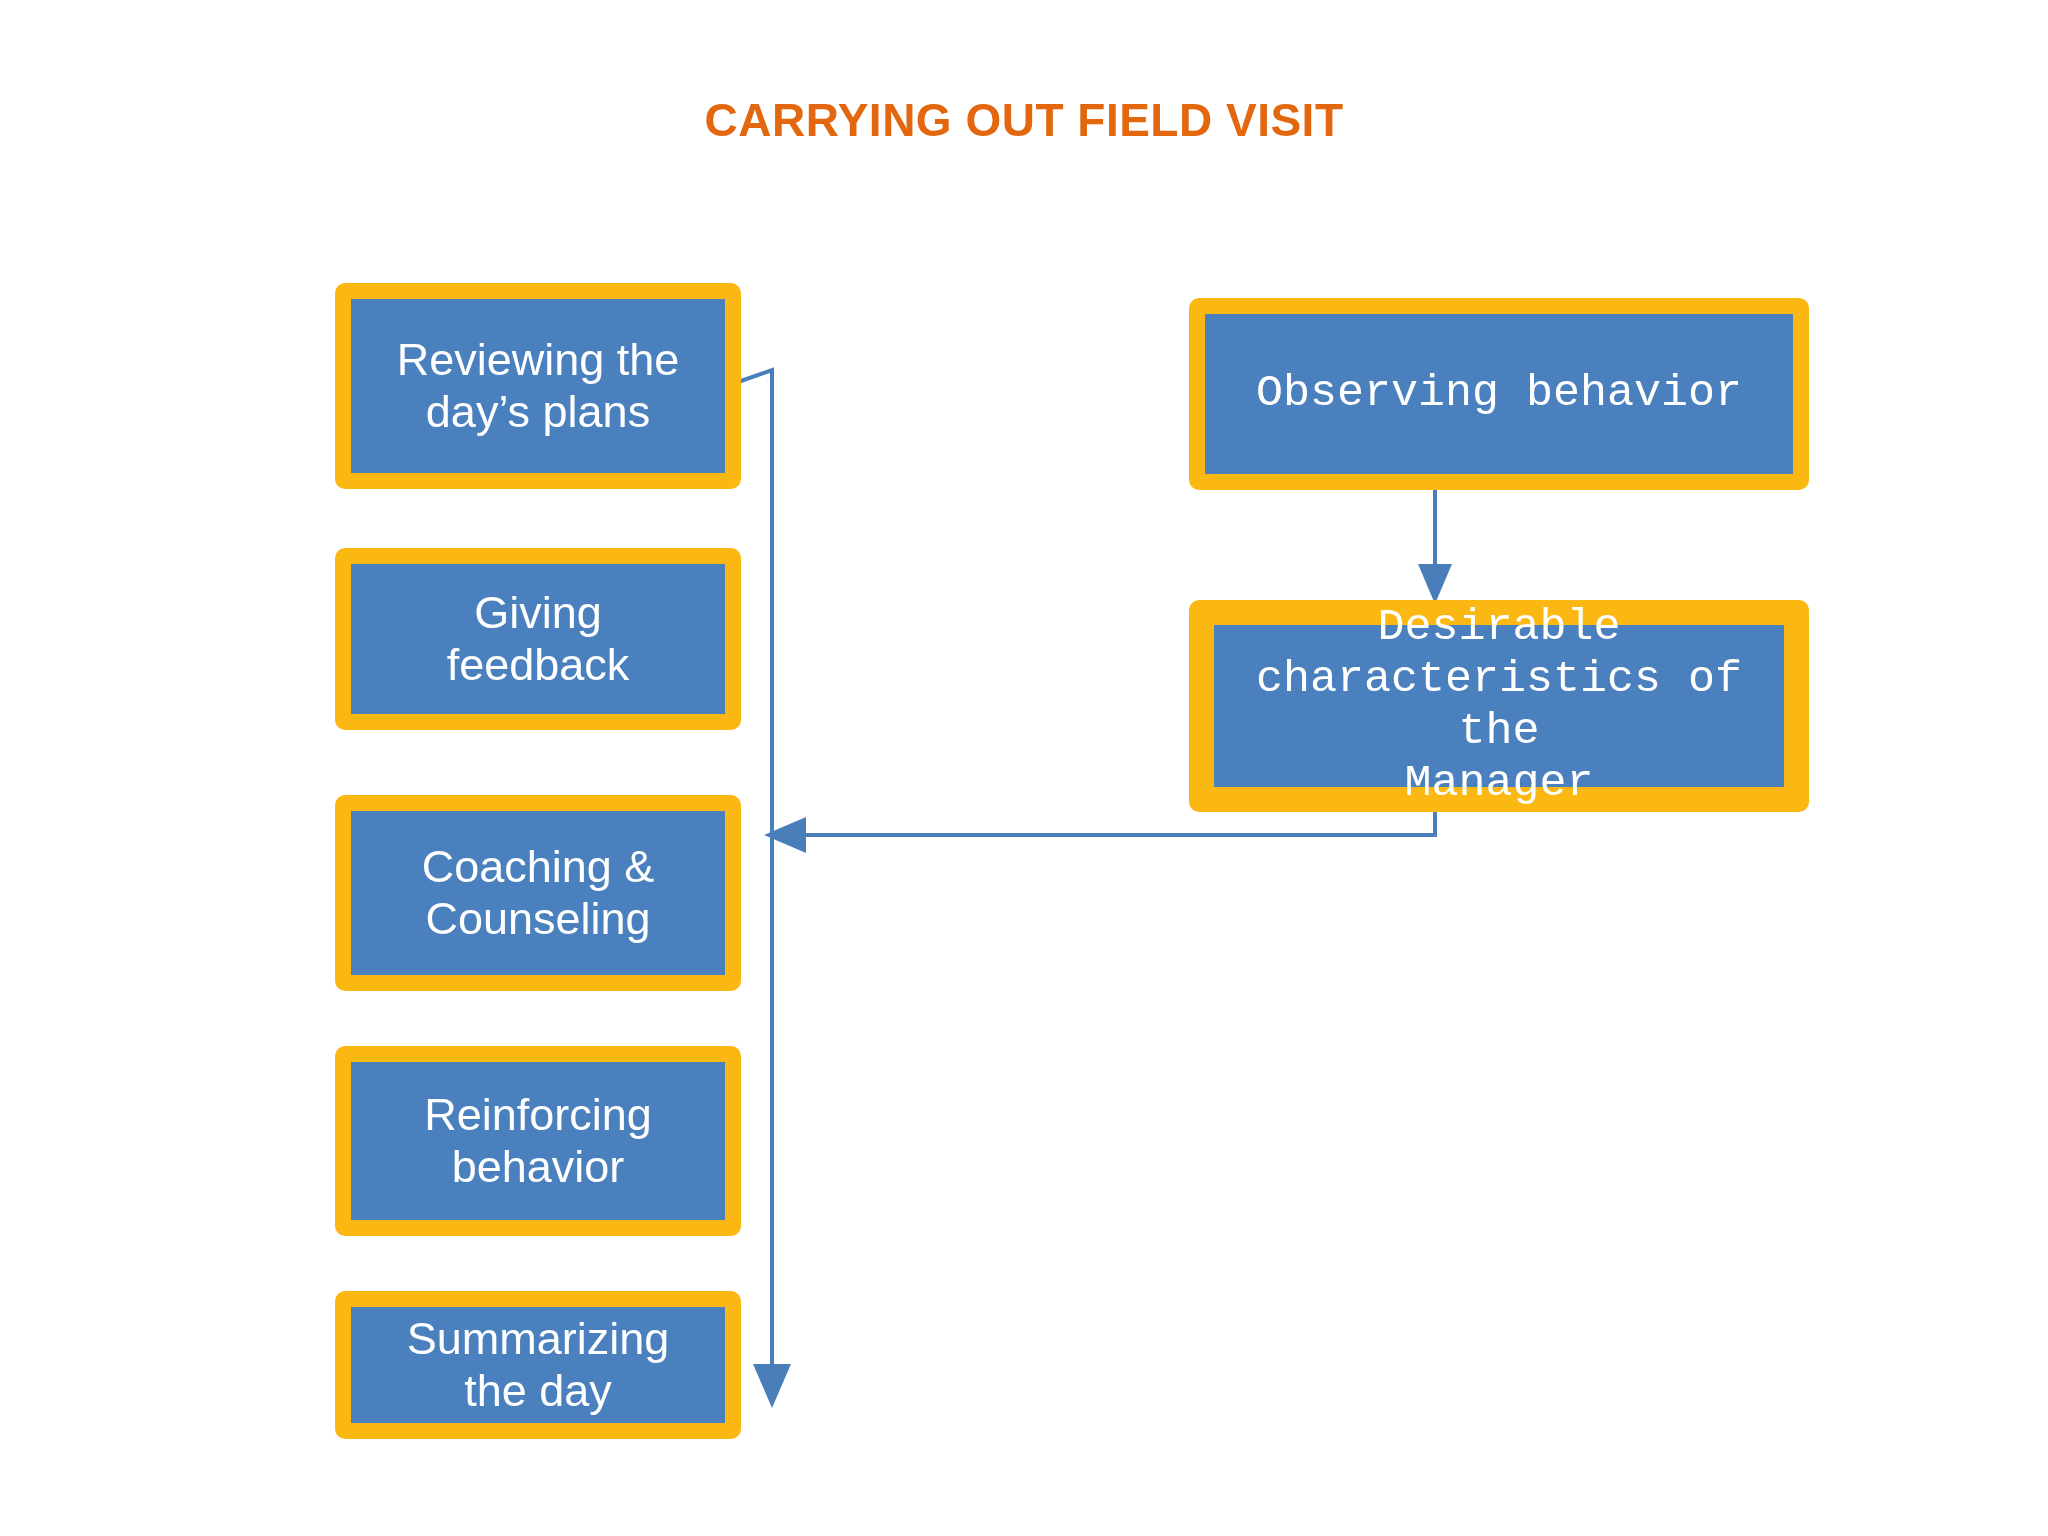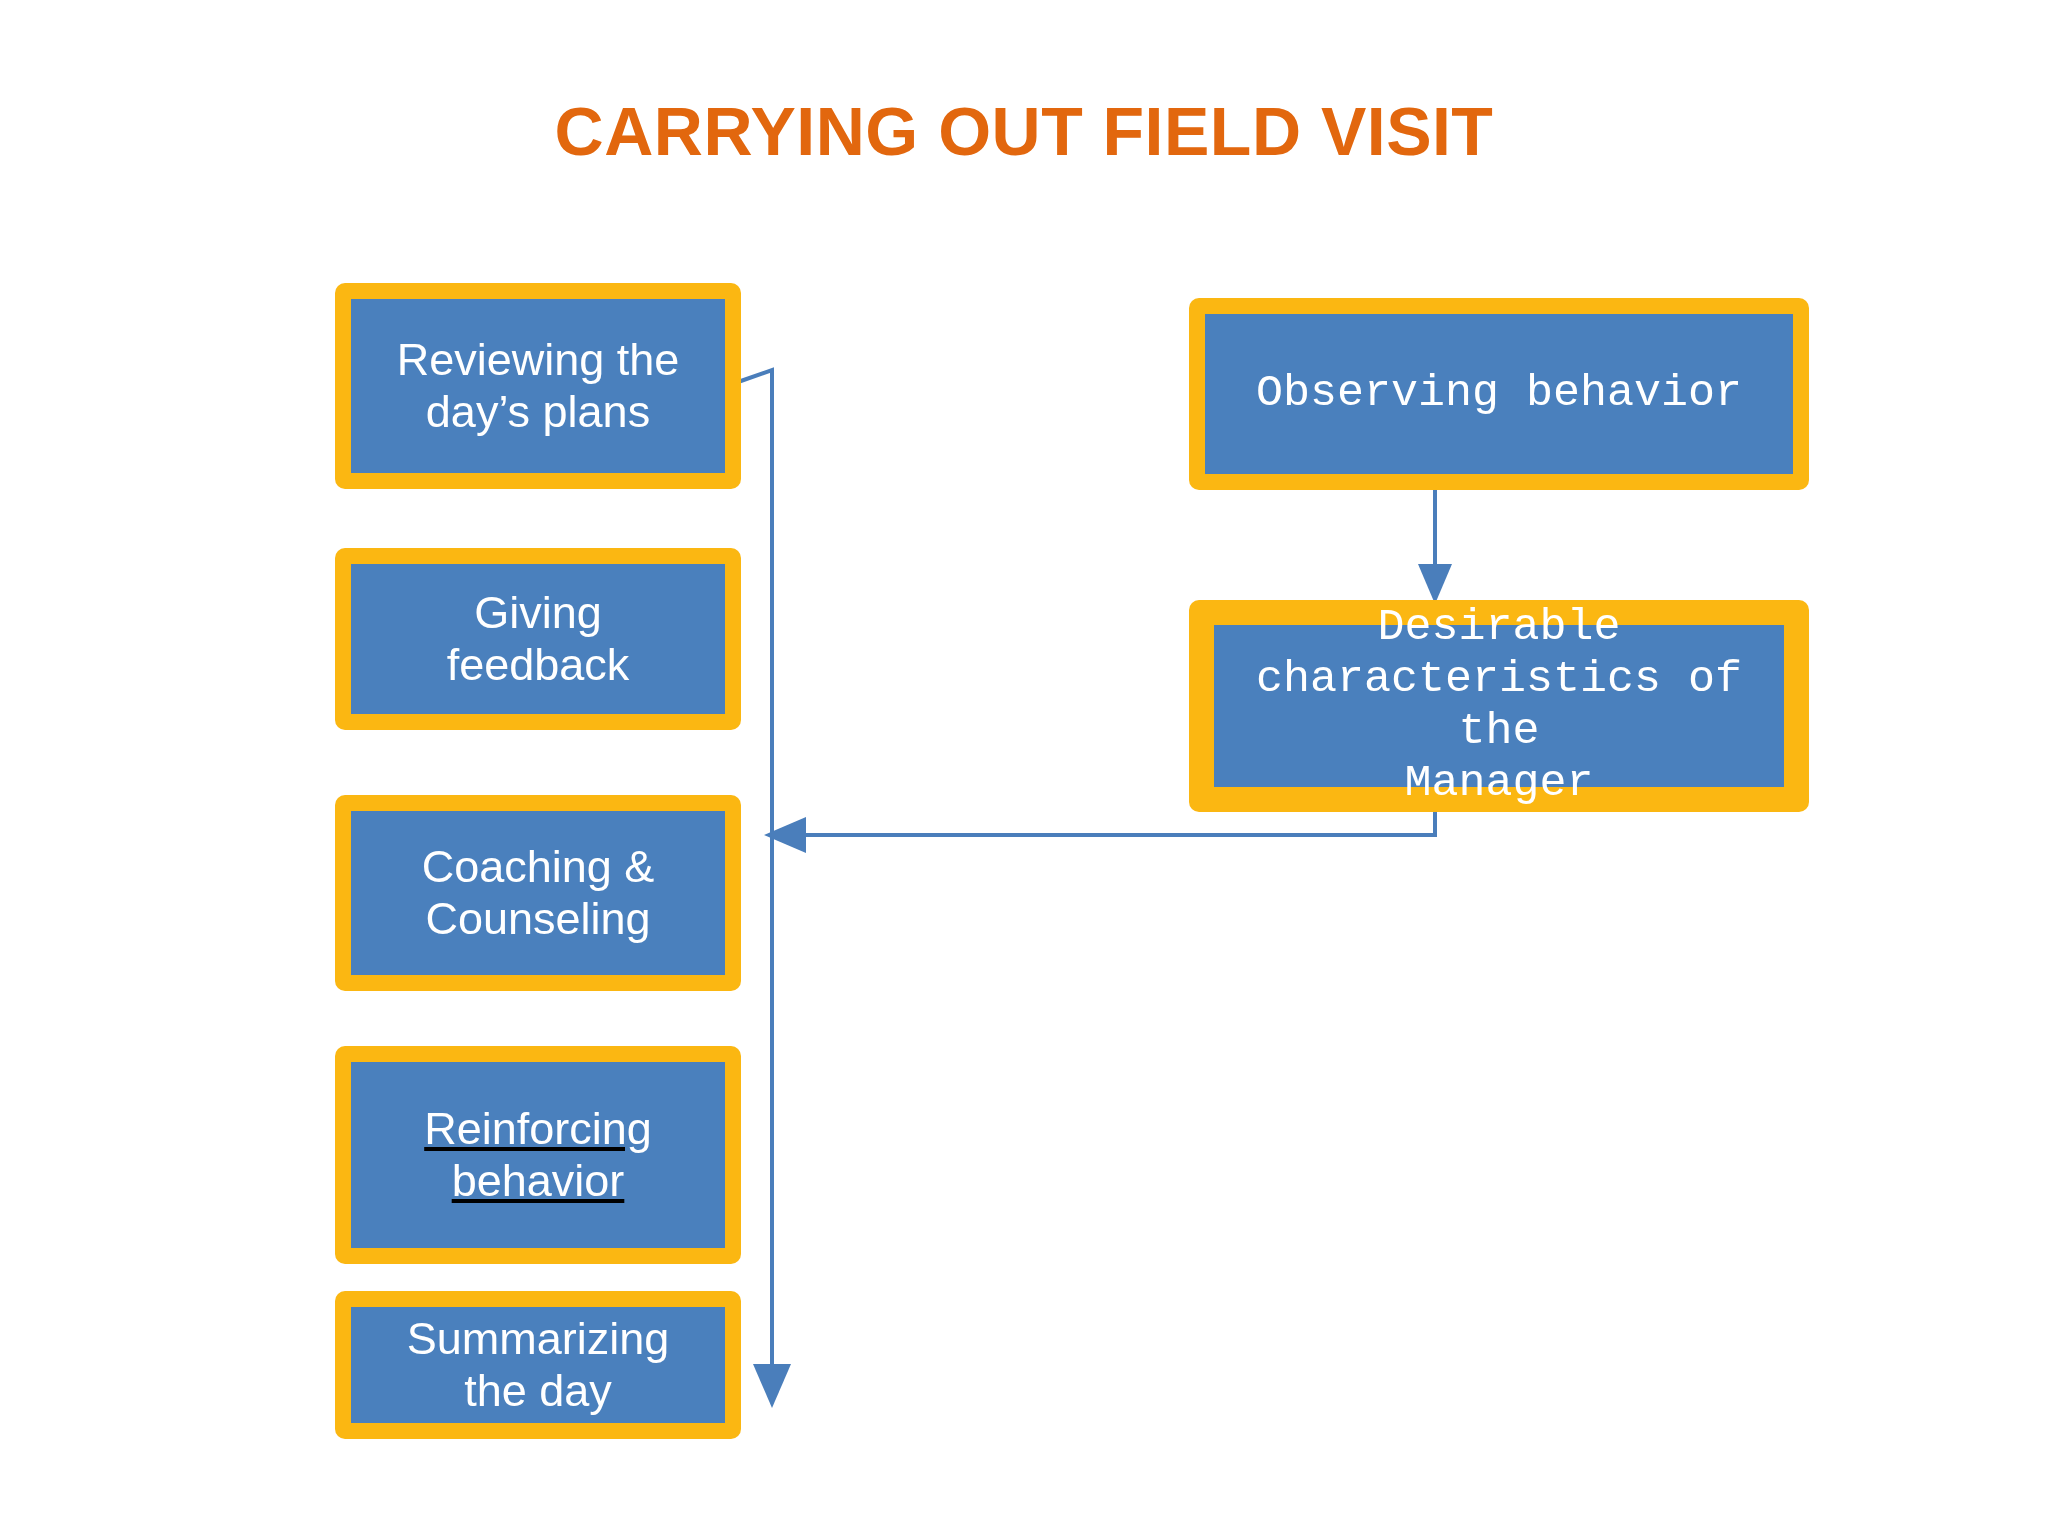--- a/index.html
+++ b/index.html
@@ -20,21 +20,21 @@
     background: #ffffff;
   }
 
   
   #title {
     position: absolute;
     left: 0;
     top: 96px;
     width: 2048px;
     text-align: center;
-    font-size: 68px;
+    font-size: 46px;
     font-weight: bold;
     color: #E2670E;
     letter-spacing: 0.5px;
     white-space: nowrap;
     line-height: 1.05;
   }
 
   
   .box {
     position: absolute;
@@ -59,21 +59,21 @@
     font-weight: normal;
   }
   .box-inner.tight { font-size: 45px; }
 
   
   .left-col { left: 335px; width: 406px; }
 
   #box-reviewing     { top: 283px;  height: 206px; }
   #box-giving        { top: 548px;  height: 182px; }
   #box-coaching      { top: 795px;  height: 196px; }
-  #box-reinforcing   { top: 1046px; height: 218px; text-decoration: underline; }
+  #box-reinforcing   { top: 1046px; height: 190px; }
   #box-summarizing   { top: 1291px; height: 148px; }
 
   
   .right-col { left: 1189px; width: 620px; font-family: Liberation Mono, monospace; }
   #box-observing     { top: 298px;  height: 192px; }
   #box-desirable     { top: 600px;  height: 212px; padding: 25px; }
 
   
   .conn {
     position: absolute;

